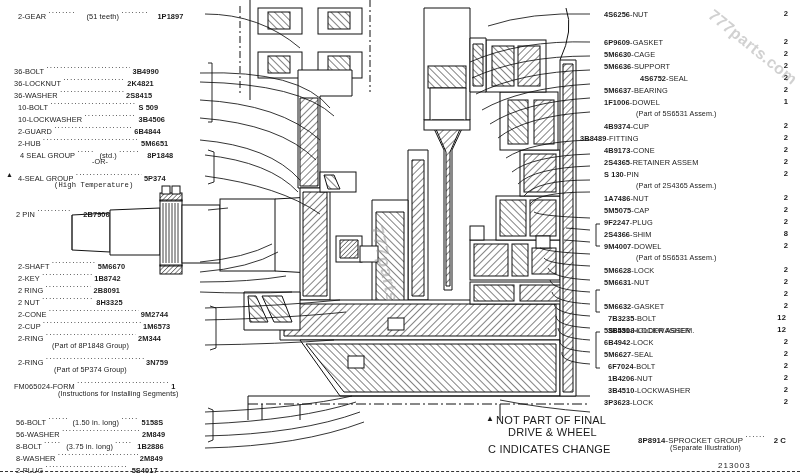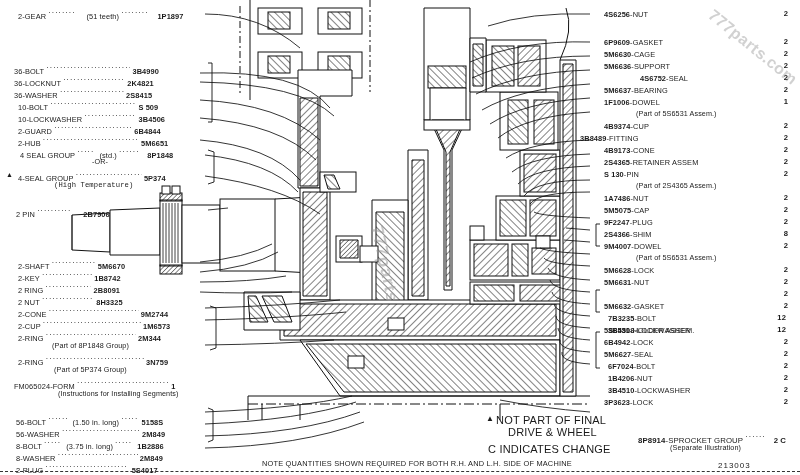--- a/index.html
+++ b/index.html
@@ -557,17 +557,16 @@
       <span class="pn">2 C</span>
     </div>
     <div class="sub" style="left:670px;top:444px;">(Separate Illustration)</div>
   </div>
 
   <div class="tri" style="left:486px;top:414px;font-size:8px;">▲</div>
   <div class="note" style="left:496px;top:414px;">NOT PART OF FINAL</div>
   <div class="note" style="left:508px;top:426px;">DRIVE &amp; WHEEL</div>
   <div class="note" style="left:488px;top:443px;">C INDICATES CHANGE</div>
 
-  <div class="note" style="left:262px;top:459px;font-size:7.4px;">NOTE  QUANTITIES SHOWN REQUIRED FOR BOTH R.H. AND L.H. SIDE OF MACHINE</div>
   <div class="note" style="left:718px;top:461px;font-size:8px;letter-spacing:1px;">213003</div>
 
   <div class="dashline" style="left:0;top:471px;width:800px;"></div>
 </div>
 
 </body></html>

